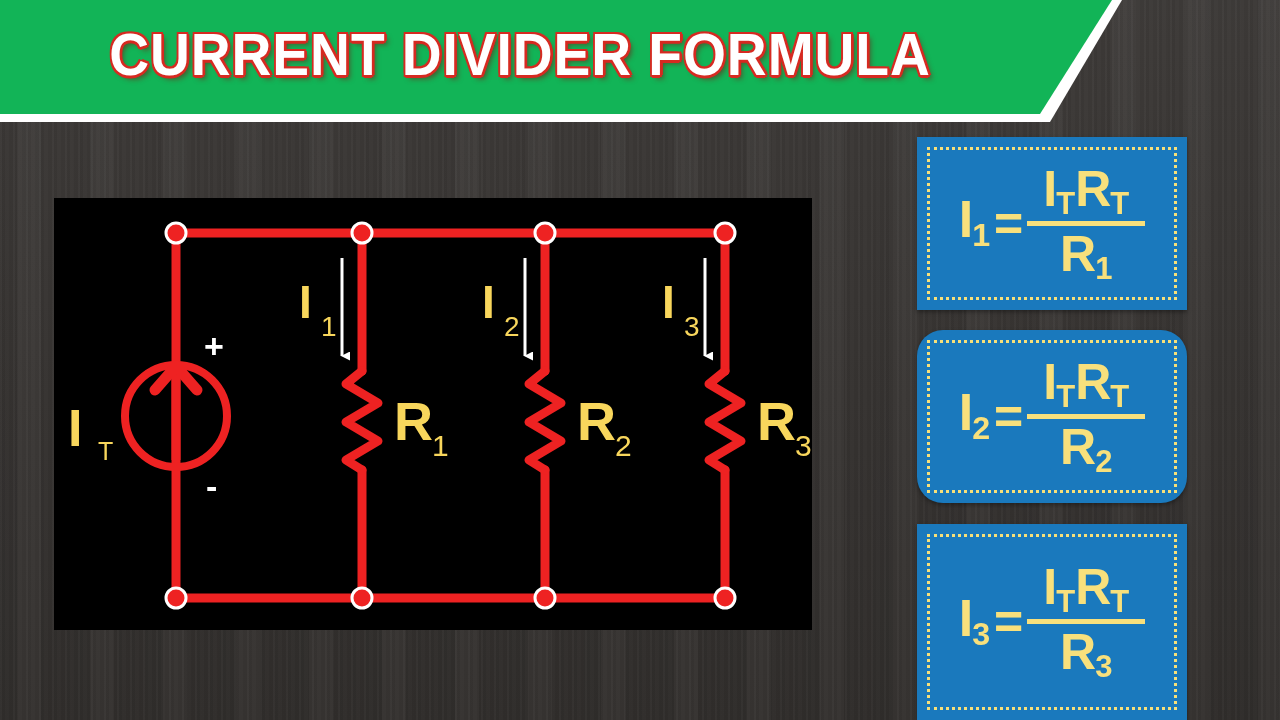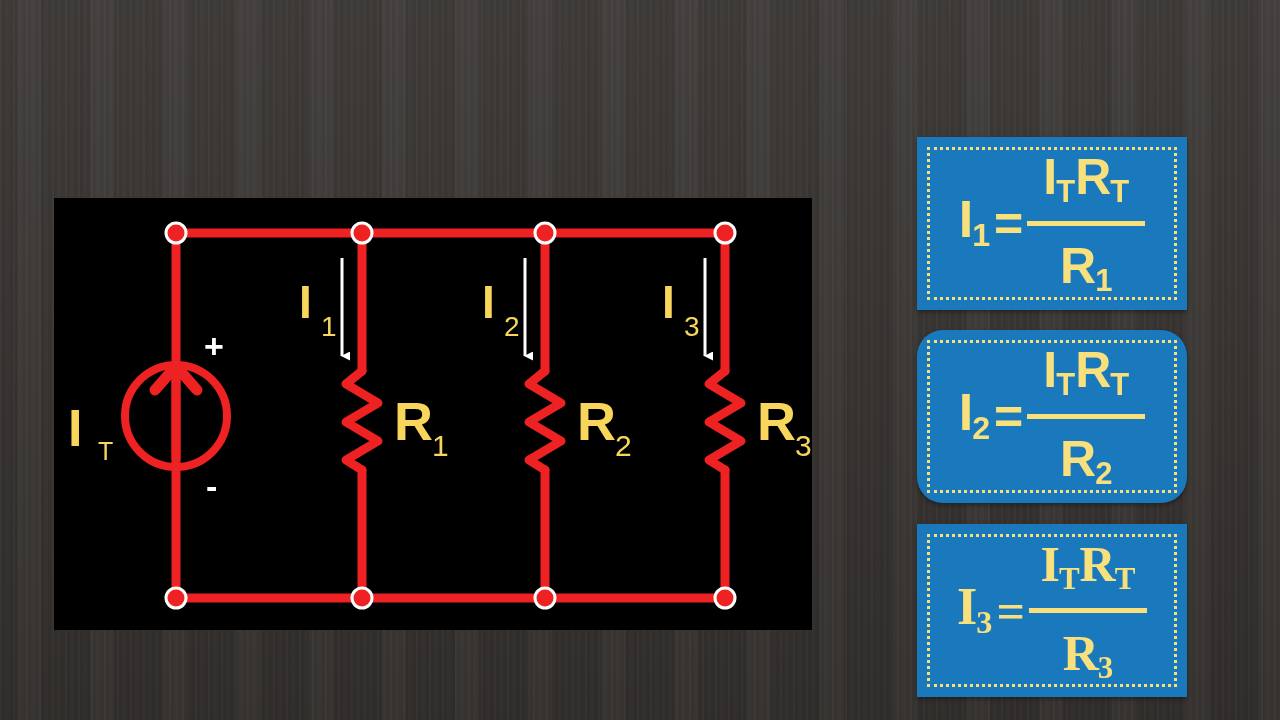--- a/index.html
+++ b/index.html
@@ -130,21 +130,20 @@
   .fx-eq {
     font-size: 50px;
     font-weight: bold;
     margin: 0 4px 0 4px;
   }
   .fx-frac {
     display: inline-flex;
     flex-direction: column;
     align-items: center;
     line-height: 1.0;
-    gap: 12px;
   }
   .fx-num, .fx-den {
     font-size: 50px;
     font-weight: bold;
     letter-spacing: -1px;
     padding: 0 4px;
   }
   .fx-num sub, .fx-den sub {
     font-size: 0.62em;
     vertical-align: -0.25em;
@@ -156,20 +155,25 @@
     height: 5px;
     background: #f8e07c;
     margin: 2px 0 3px 0;
   }
 </style>
 </head>
 <body>
 
 <div id="stage">
 
+  <div class="banner-wrap">
+    <div class="banner-white"></div>
+    <div class="banner-green"></div>
+    <div class="banner-title">CURRENT DIVIDER FORMULA</div>
+  </div>
 
   <div class="circuit-panel">
     <svg width="758" height="432" viewBox="0 0 758 432" xmlns="http://www.w3.org/2000/svg">
       <defs>
         <marker id="whtArrow" markerWidth="9" markerHeight="9" refX="4.5" refY="8" orient="auto" markerUnits="userSpaceOnUse">
           <path d="M0,0 L4.5,9 L9,0 Z" fill="#ffffff"></path>
         </marker>
       </defs>
 
       <g>
@@ -286,21 +290,21 @@
       <span class="fx-lhs"><span>I</span><sub>2</sub></span>
       <span class="fx-eq">=</span>
       <span class="fx-frac">
         <span class="fx-num"><span>I</span><sub>T</sub><span>R</span><sub>T</sub></span>
         <span class="fx-bar"></span>
         <span class="fx-den"><span>R</span><sub>2</sub></span>
       </span>
     </div>
   </div>
 
-  <div class="formula-box" style="left:917px; top:524px; width:246px; height:173px;font-family:Liberation Serif, serif;">
+  <div class="formula-box" style="left:917px; top:524px; width:246px; height:196px;">
     <div class="dots"></div>
     <div class="formula-inner">
       <span class="fx-lhs"><span>I</span><sub>3</sub></span>
       <span class="fx-eq">=</span>
       <span class="fx-frac">
         <span class="fx-num"><span>I</span><sub>T</sub><span>R</span><sub>T</sub></span>
         <span class="fx-bar"></span>
         <span class="fx-den"><span>R</span><sub>3</sub></span>
       </span>
     </div>

